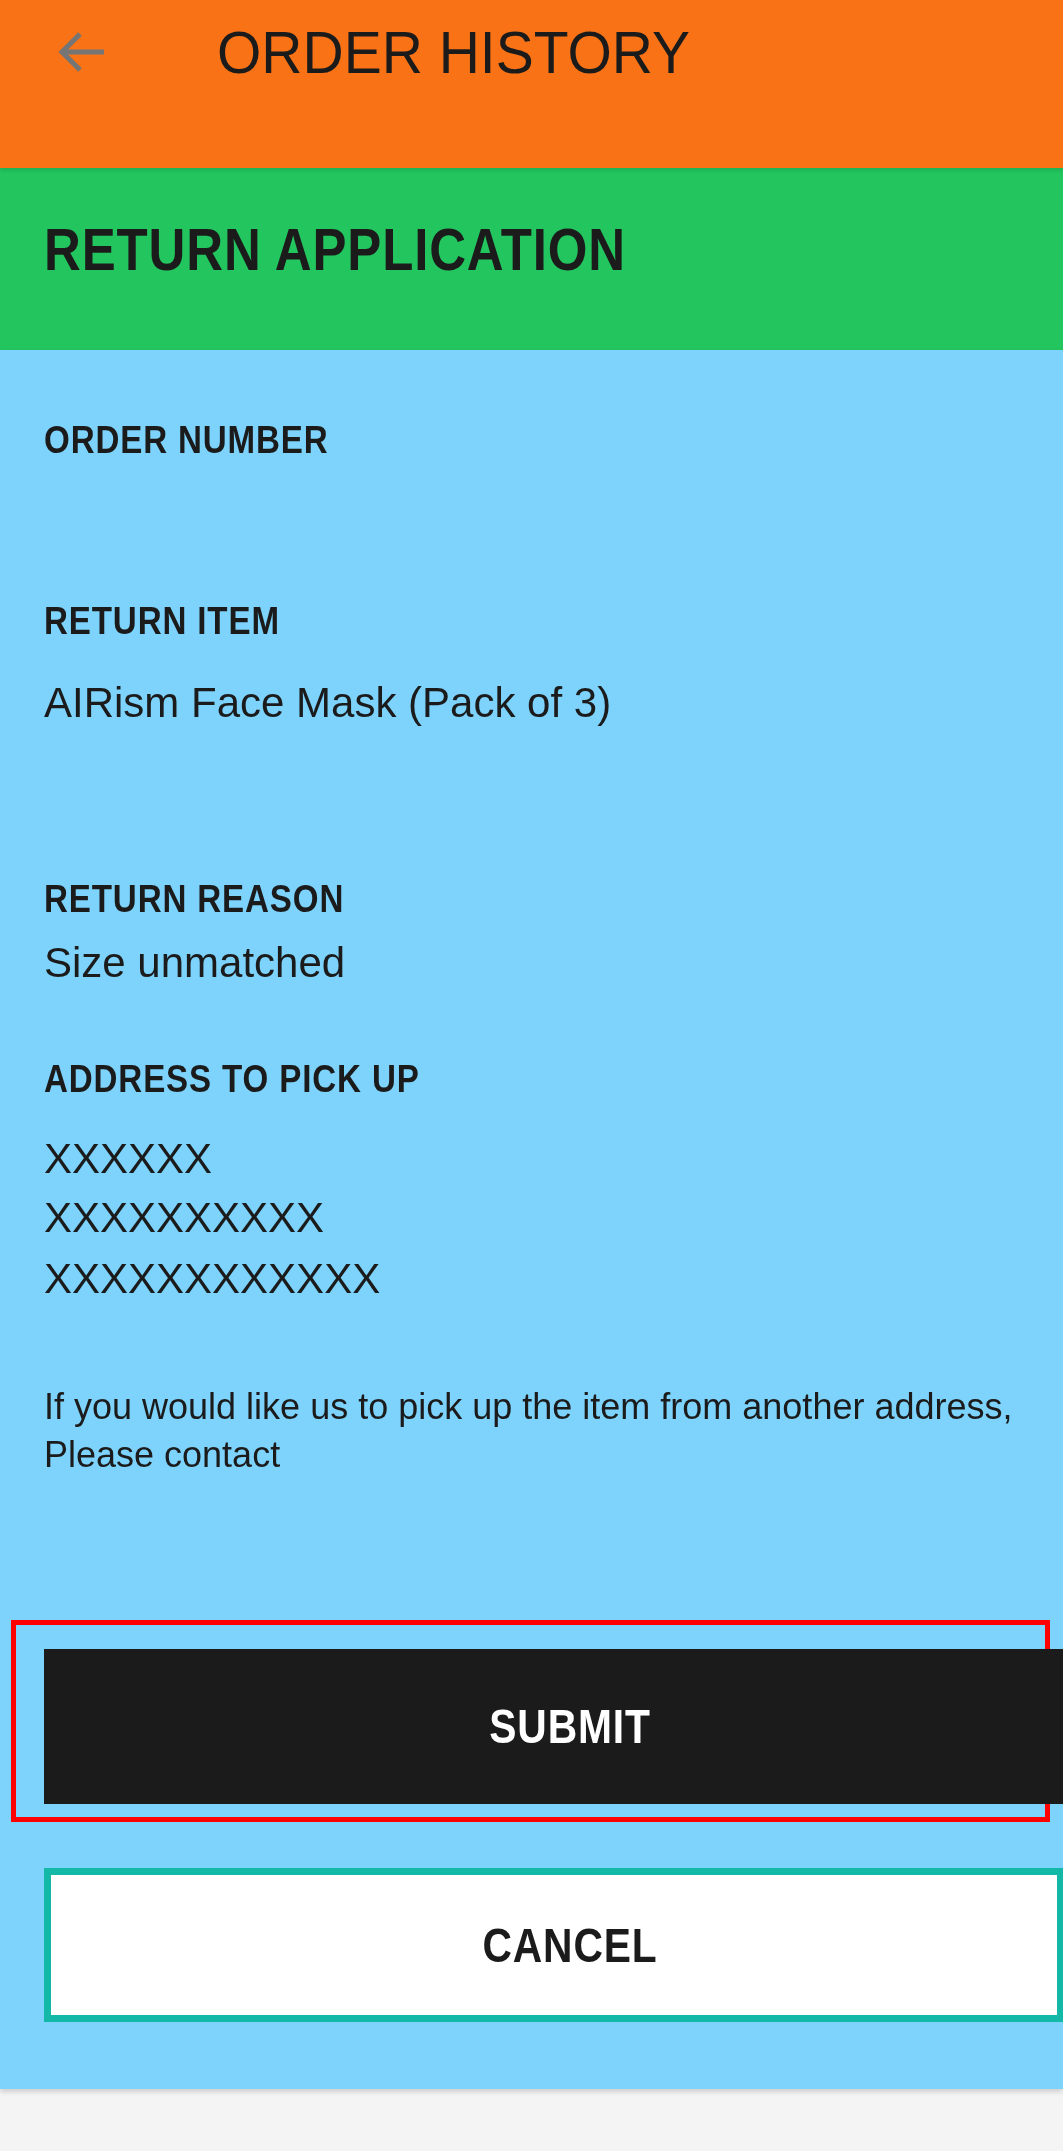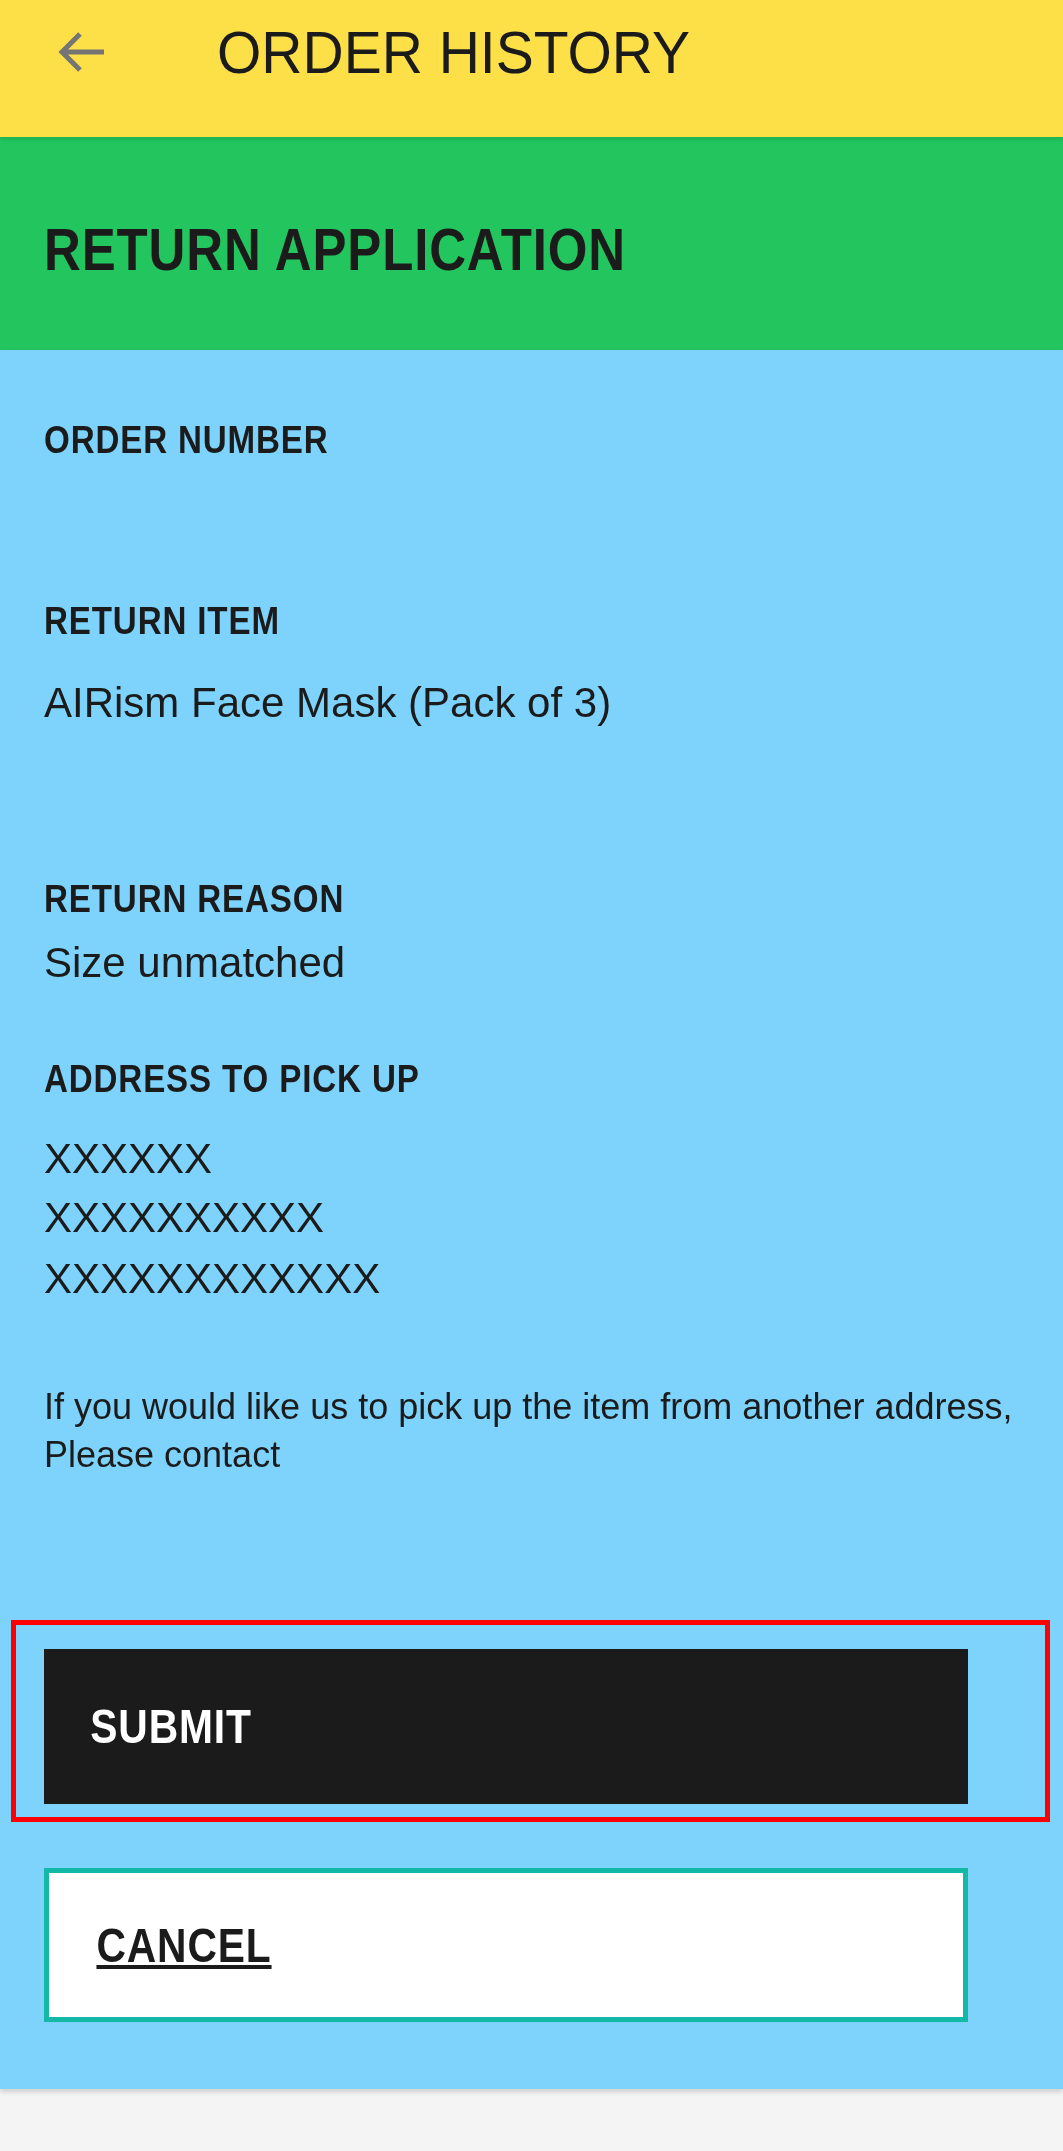--- a/index.html
+++ b/index.html
@@ -1,31 +1,31 @@
 <!DOCTYPE html>
 <html><head>
 <meta charset="utf-8">
 <style>
   html, body { margin:0; padding:0; }
   body { width:1063px; height:2151px; background:#f4f4f4; font-family:"Liberation Sans", sans-serif; color:#1b1b1b; position:relative; overflow:hidden; }
-  .header { position:absolute; left:0; top:0; width:1063px; height:137px; background:#fde047; box-shadow:0 2px 4px rgba(0,0,0,0.12); z-index:2; }
+  .header { position:absolute; left:0; top:0; width:1063px; height:168px; background:#f97316; box-shadow:0 2px 4px rgba(0,0,0,0.12); z-index:2; }
   .back { position:absolute; left:54px; top:28px; width:56px; height:48px; cursor:pointer; }
   .title { position:absolute; left:217px; top:18px; font-size:60px; font-weight:normal; letter-spacing:0px; transform:scaleX(0.95); transform-origin:left; }
   .sub { position:absolute; left:0; top:137px; width:1063px; height:213px; background:#22c55e; }
   .sub h1 { position:absolute; left:44px; top:78px; margin:0; font-size:60px; font-weight:bold; letter-spacing:1px; transform:scaleX(0.85); transform-origin:left; }
   .content { position:absolute; left:0; top:350px; width:1063px; height:1739px; background:#7dd3fc; box-shadow:0 3px 5px rgba(0,0,0,0.15); }
   .lbl { position:absolute; left:44px; font-size:39px; font-weight:bold; letter-spacing:1px; transform:scaleX(0.85); transform-origin:left; margin:0; }
   .val { position:absolute; left:44px; font-size:42px; }
   .para { position:absolute; left:44px; top:1033px; font-size:36px; line-height:48px; width:980px; }
   .para a { color:#000; font-weight:bold; text-decoration:underline; text-decoration-thickness:4px; }
   .redbox { position:absolute; left:11px; top:1270px; width:1039px; height:202px; border:5px solid #ff0000; box-sizing:border-box; }
-  .btn { position:absolute; left:44px; width:924px; height:155px; display:flex; align-items:center; justify-content:flex-start; font-size:48px; font-weight:bold; letter-spacing:1px; box-sizing:border-box; cursor:pointer;padding-left:32px; }
+  .btn { position:absolute; left:44px; width:1020px; height:155px; display:flex; align-items:center; justify-content:center; font-size:48px; font-weight:bold; letter-spacing:1px; box-sizing:border-box; cursor:pointer;padding-left:32px; }
   .btn span { transform:scaleX(0.85); display:inline-block; }
   .submit { top:1299px; background:#1b1b1b; color:#fff; }
-  .cancel { top:1518px; background:#fff; color:#1b1b1b; border:5px solid #14b8a6; height:154px;text-decoration:underline; }
+  .cancel { top:1518px; background:#fff; color:#1b1b1b; border:7px solid #14b8a6; height:154px; }
 </style>
 </head>
 <body>
 
 <div class="header">
   <div class="back">
     <svg width="56" height="48" viewBox="0 0 56 48">
       <path d="M50 24 H8 M26 6 L8 24 L26 42" stroke="#757575" stroke-width="5" fill="none"></path>
     </svg>
   </div>

